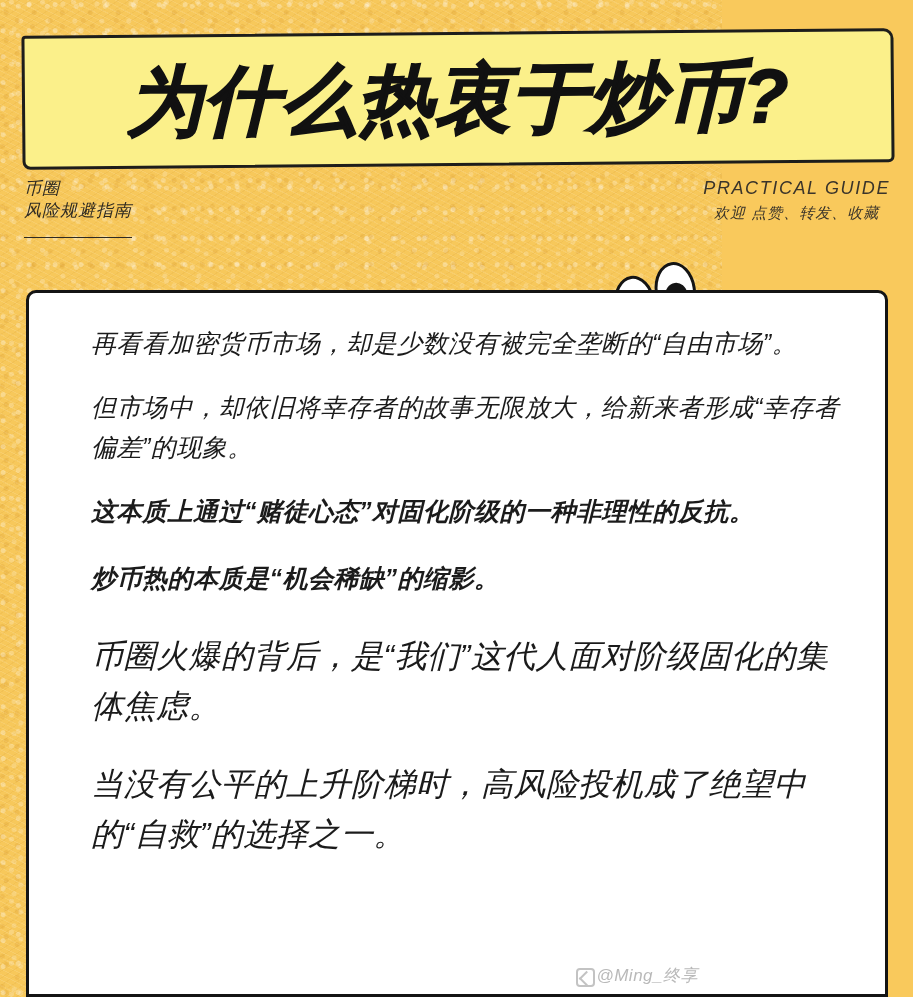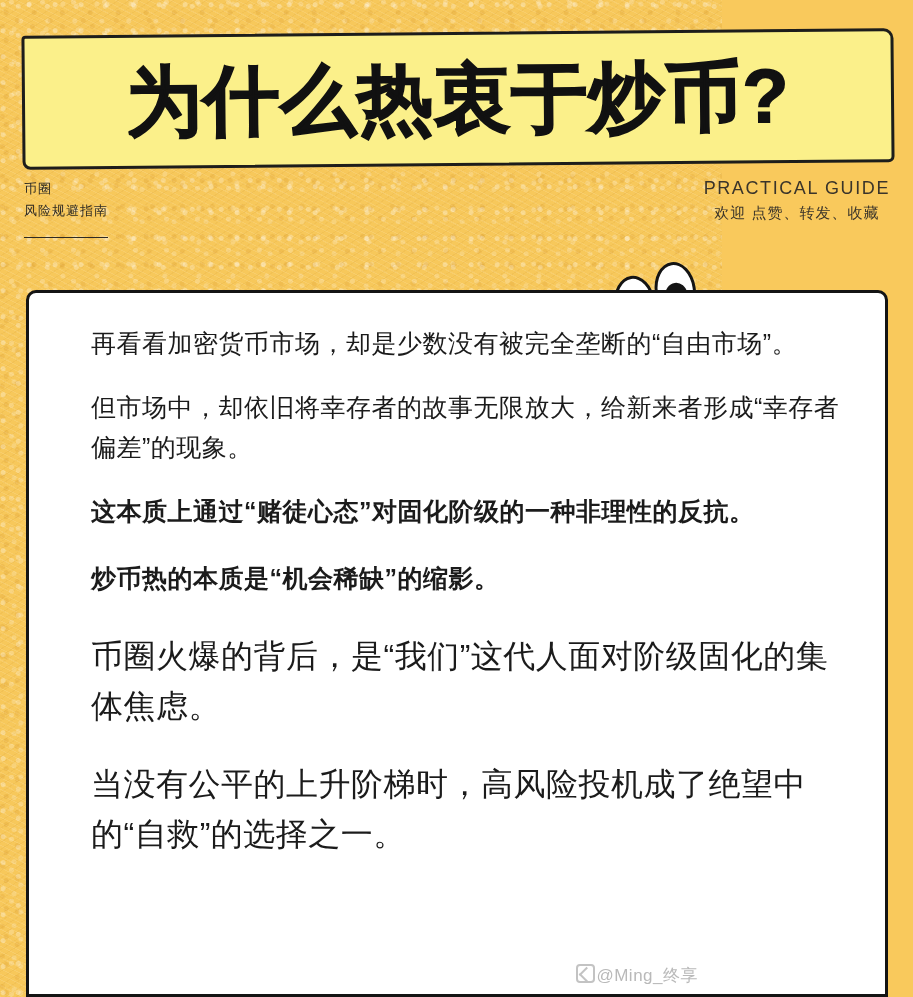--- a/index.html
+++ b/index.html
@@ -29,20 +29,21 @@
       radial-gradient(circle at 52% 62%, rgba(214,150,40,0.22) 0 2px, transparent 3px),
       radial-gradient(circle at 77% 78%, rgba(255,255,255,0.22) 0 2px, transparent 3px),
       radial-gradient(circle at 8% 88%, rgba(214,150,40,0.22) 0 2px, transparent 3px),
       radial-gradient(circle at 44% 93%, rgba(255,255,255,0.18) 0 2px, transparent 3px),
       repeating-linear-gradient(27deg, rgba(255,255,255,0.10) 0 1px, transparent 1px 5px),
       repeating-linear-gradient(-33deg, rgba(196,135,30,0.10) 0 1px, transparent 1px 6px);
     background-size:
       26px 26px, 31px 31px, 29px 29px, 34px 34px,
       28px 28px, 33px 33px, 27px 27px, 30px 30px, 32px 32px,
       auto, auto;
+    font-style: italic;
   }
 
   
   .title-banner {
     position: absolute;
     left: 22px;
     top: 32px;
     width: 872px;
     height: 134px;
     background: #fbf08a;
@@ -71,21 +72,21 @@
     left: 24px;
     top: 178px;
     width: 866px;
     height: 60px;
   }
   .sub-left {
     position: absolute;
     left: 0;
     top: 0;
     color: #2e2a22;
-    font-size: 13px;
+    font-size: 17px;
     line-height: 22px;
     letter-spacing: 1px;
   }
   .sub-left .line2 {
     border-bottom: 1.5px solid #2e2a22;
     display: inline-block;
     padding-bottom: 15px;
   }
   .sub-right {
     position: absolute;
@@ -177,21 +178,21 @@
     line-height: 50px;
     margin-bottom: 28px;
   }
 
   
   .watermark {
     position: absolute;
     right: 24px;
     bottom: 10px;
     display: flex;
-    align-items: flex-start;
+    align-items: flex-end;
     gap: 1px;
     color: #b9b9b9;
     font-size: 17px;
     letter-spacing: 0.5px;
   }
   .wm-logo {
     width: 19px;
     height: 19px;
     border: 2px solid #c3c3c3;
     border-radius: 4px;

